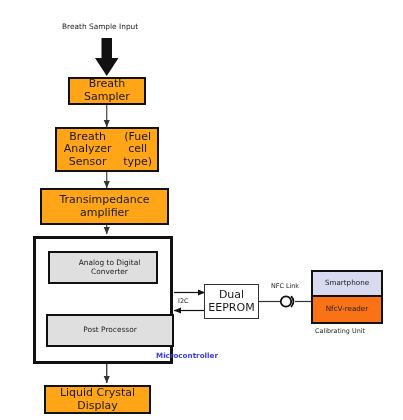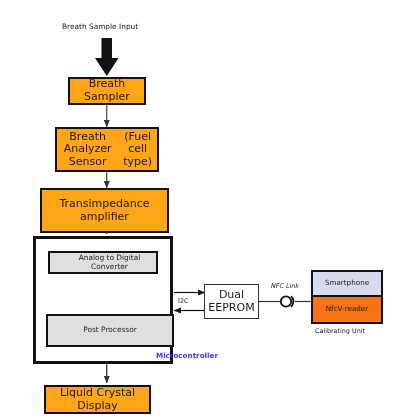--- a/index.html
+++ b/index.html
@@ -135,47 +135,47 @@
 
   <div class="node orange" style="left:68px; top:77px; width:78px; height:28px;">
     <span>Breath Sampler</span>
   </div>
 
   <div class="node orange" style="left:55px; top:127px; width:104px; height:45px; flex-direction:row;">
     <span>Breath Analyzer Sensor</span>
     <span>(Fuel cell type)</span>
   </div>
 
-  <div class="node orange" style="left:40px; top:188px; width:129px; height:45px;">
+  <div class="node orange" style="left:40px; top:188px; width:129px; height:37px;">
     <span>Transimpedance amplifier</span>
   </div>
 
   <div class="mcu-frame" style="left:33px; top:236px; width:140px; height:128px;"></div>
 
-  <div class="node grey" style="left:48px; top:251px; width:110px; height:23px;padding-left:13px;">
+  <div class="node grey" style="left:48px; top:251px; width:110px; height:33px;padding-left:13px;">
     <span>Analog to Digital Converter</span>
   </div>
 
   <div class="node grey" style="left:46px; top:314px; width:128px; height:33px;">
     <span>Post Processor</span>
   </div>
 
   <div class="mcu-label" style="left:112px; top:351px;">Microcontroller</div>
 
   <div class="node orange" style="left:44px; top:385px; width:107px; height:29px;">
     <span>Liquid Crystal Display</span>
   </div>
 
   <div class="small-label" style="left:178px; top:297px;">I2C</div>
 
   <div class="node thinbox" style="left:204px; top:284px; width:55px; height:35px;">
     <span>Dual EEPROM</span>
   </div>
 
-  <div class="small-label" style="left:271px; top:282px;font-style:italic;">NFC Link</div>
+  <div class="small-label" style="left:271px; top:282px;">NFC Link</div>
 
   <div class="node lav" style="left:311px; top:270px; width:72px; height:27px;">
     <span>Smartphone</span>
   </div>
 
   <div class="node green" style="left:311px; top:297px; width:72px; height:27px;">
     <span>NfcV-reader</span>
   </div>
 
   <div class="small-label" style="left:315px; top:327px;">Calibrating Unit</div>

